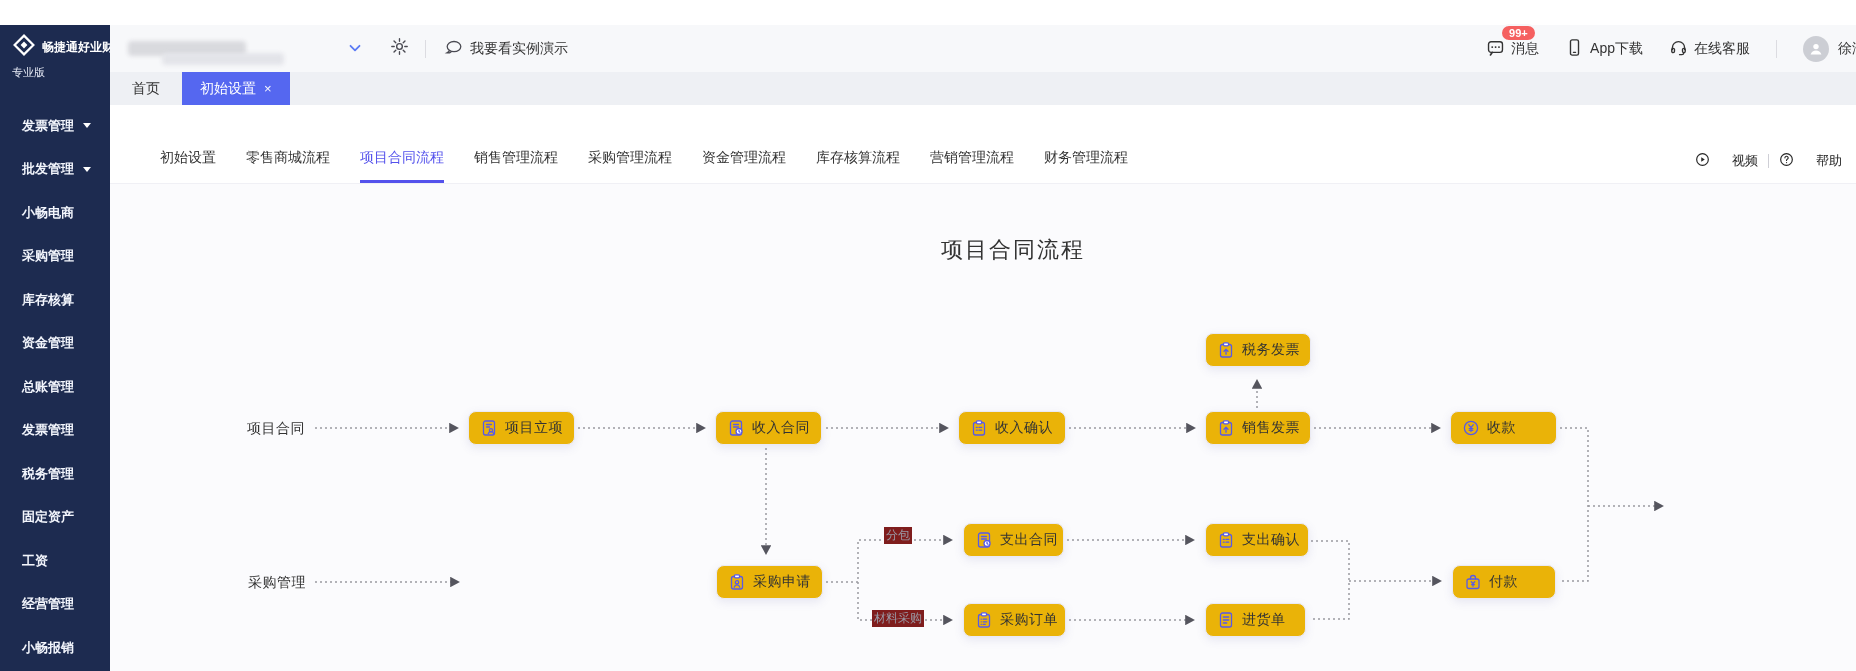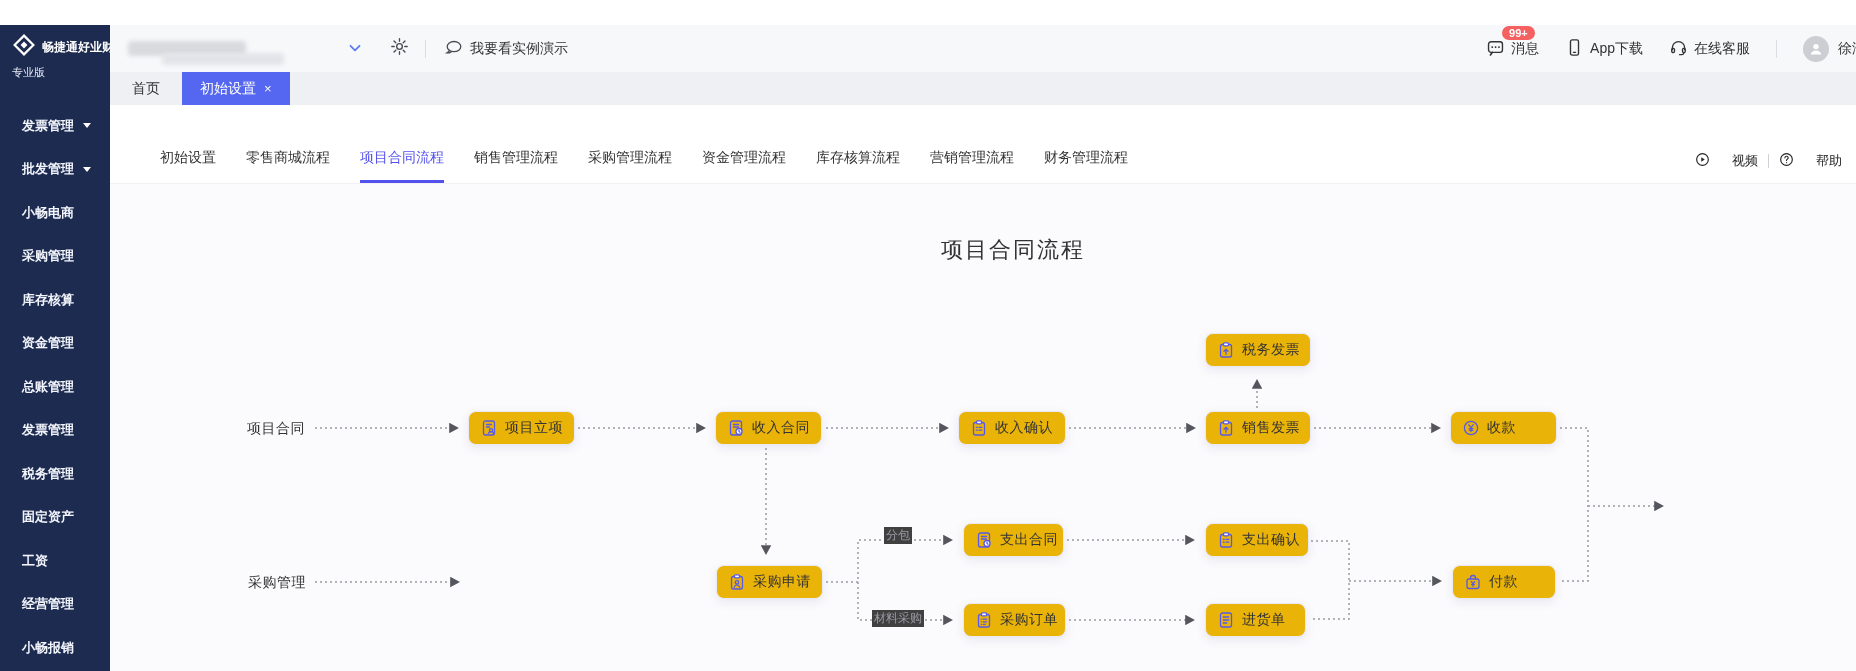--- a/index.html
+++ b/index.html
@@ -51,21 +51,21 @@
   
   .flow-bg{position:absolute;left:110px;top:184px;right:0;bottom:0;background:#fbfbfd;}
   .flow-title{position:absolute;left:941px;top:235px;font-size:22px;letter-spacing:2px;color:#333;font-weight:500;}
   #flow-layer{position:absolute;left:0;top:0;width:1856px;height:671px;pointer-events:none;}
   #edges{position:absolute;left:0;top:0;}
   .flow-node{position:absolute;display:flex;align-items:center;gap:7px;background:#eab308;
              border:1px solid #eaeaf4;border-radius:8px;padding:0 10px 0 11px;height:34px;box-sizing:border-box;
              box-shadow:0 3px 10px rgba(93,93,160,.13);font-size:14px;color:#333;letter-spacing:.5px;
              pointer-events:auto;cursor:pointer;white-space:nowrap;}
   .row-label{position:absolute;font-size:14px;color:#333;letter-spacing:.5px;pointer-events:auto;}
-  .edge-label{position:absolute;font-size:12px;color:#9a9aa6;background:#404040;padding:0 2px;pointer-events:auto;}
+  .edge-label{position:absolute;font-size:12px;color:#9a9aa6;background:#7f1d1d;padding:0 2px;pointer-events:auto;}
   .dashed{fill:none;stroke:#9a9aa0;stroke-width:1.5;stroke-dasharray:2 3;}
 </style>
 </head>
 <body>
 
 <div class="top-white"></div>
 
 <div class="sidebar">
   <div class="logo-row">
     <span>

